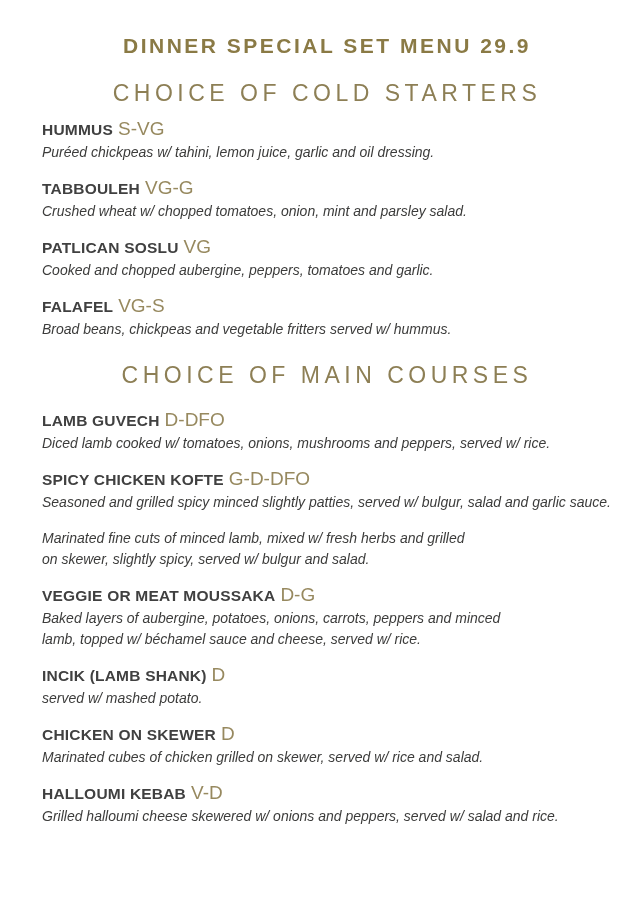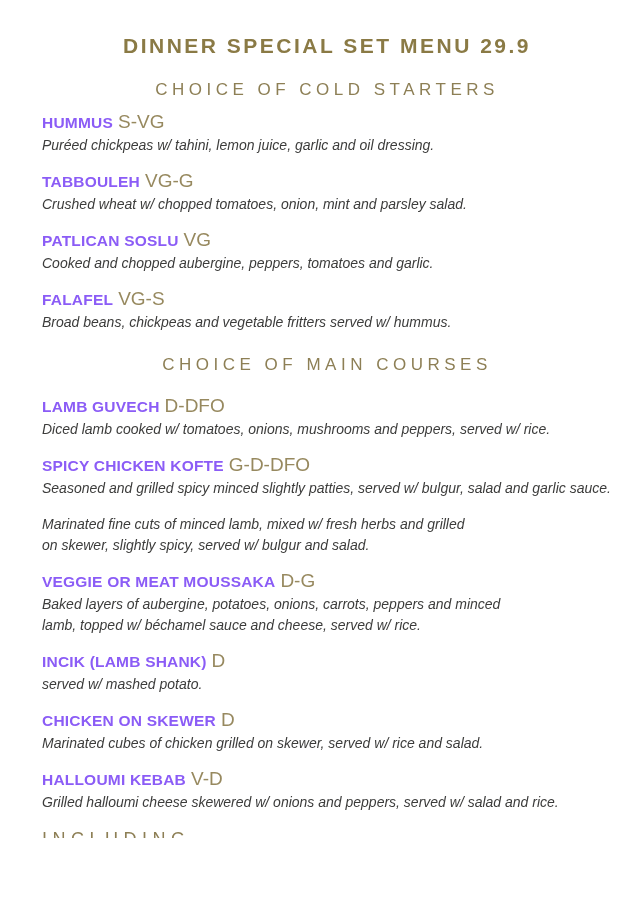--- a/index.html
+++ b/index.html
@@ -23,33 +23,33 @@
     color: #8a7a45;
     font-size: 21px;
     font-weight: bold;
     letter-spacing: 2.5px;
     white-space: nowrap;
   }
   .section-heading {
     margin: 0;
     text-align: center;
     color: #8d7f55;
-    font-size: 17px;
+    font-size: 23px;
     font-weight: 400;
     letter-spacing: 4.5px;
     white-space: nowrap;
   }
   .menu-section:nth-of-type(1) .section-heading { margin-bottom: 12px; }
   .menu-section:nth-of-type(2) .section-heading { margin-top: 22px; margin-bottom: 21px; }
   .menu-item { margin-bottom: 15px; }
   .item-header { line-height: 19px; }
   .item-name {
     font-weight: bold;
     font-size: 15.5px;
-    color: #8b5cf6;
+    color: #404040;
     letter-spacing: 0.2px;
   }
   .item-tags {
     color: #97895f;
     font-size: 19px;
     margin-left: 5px;
   }
   .item-desc {
     margin-top: 3px;
     font-style: italic;

